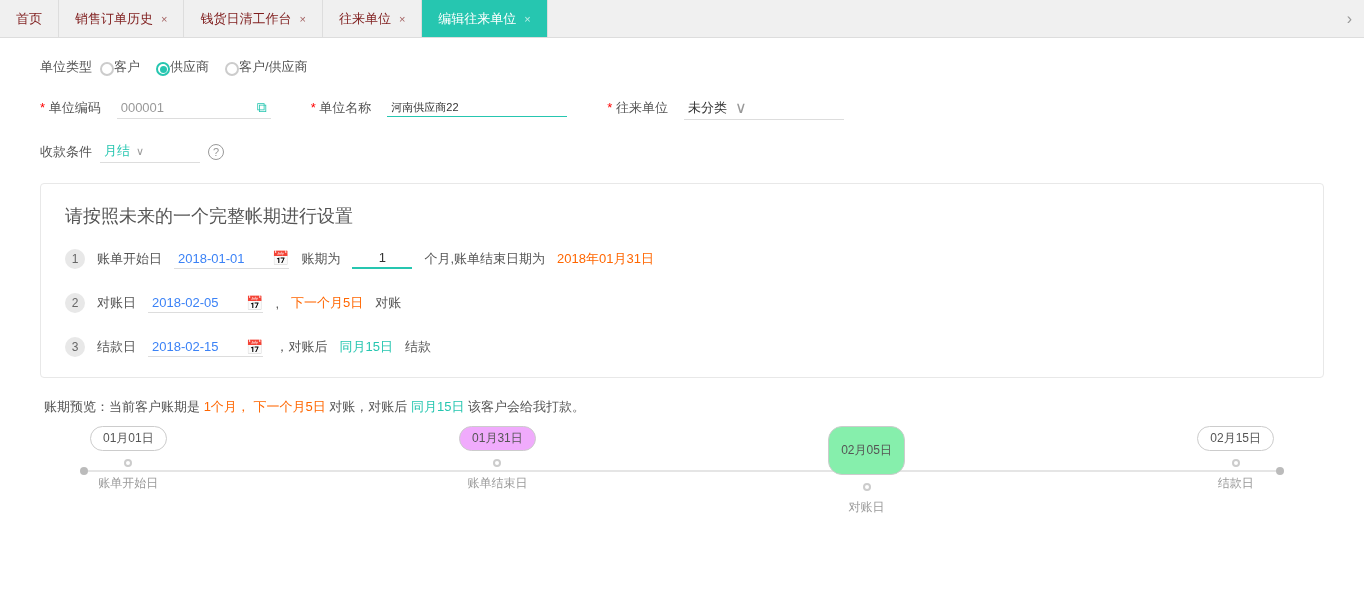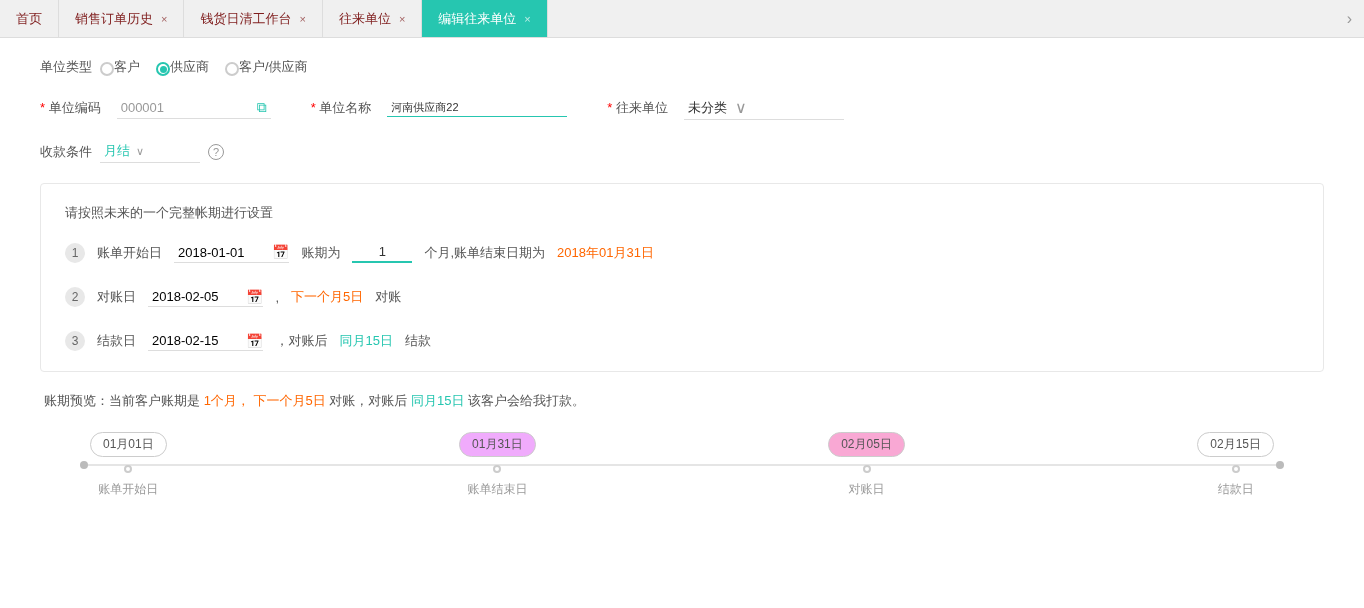--- a/index.html
+++ b/index.html
@@ -165,21 +165,21 @@
     }
 
     
     .period-box {
       border: 1px solid #e8e8e8;
       border-radius: 4px;
       padding: 20px 24px;
       margin-bottom: 20px;
     }
     .period-box-title {
-      font-size: 13px;
+      font-size: 18px;
       color: #555;
       margin-bottom: 20px;
     }
 
     .period-row {
       display: flex;
       align-items: center;
       margin-bottom: 24px;
       gap: 12px;
     }
@@ -202,21 +202,21 @@
     }
     .date-input-wrap {
       display: flex;
       align-items: center;
       border-bottom: 1px solid #ddd;
     }
     .date-input-wrap input {
       border: none;
       outline: none;
       font-size: 13px;
-      color: #000000;
+      color: #3b82f6;
       background: transparent;
       width: 90px;
       padding: 2px 4px;
     }
     .period-desc {
       font-size: 13px;
       color: #555;
     }
     .orange-text { color: #f60; font-weight: 500; }
     .teal-text { color: #26c6b0; font-weight: 500; }
@@ -397,21 +397,21 @@
           <div style="font-size:12px; color:#999;">账单开始日</div>
         </div>
 
         <div class="timeline-item">
           <div style="background:#f0abfc; border:1px solid #ccc; border-radius:14px; padding:3px 12px; font-size:12px; color:#555;">01月31日</div>
           <div style="width:8px; height:8px; border-radius:50%; border:2px solid #ccc; background:#fff; margin:2px 0;"></div>
           <div style="font-size:12px; color:#999;">账单结束日</div>
         </div>
 
         <div class="timeline-item">
-          <div style="background:#f9a8d4; border:1px solid #ccc; border-radius:14px; padding:3px 12px; font-size:12px; color:#555;">02月05日</div>
+          <div style="background:#86efac; border:1px solid #ccc; border-radius:14px; padding:15px 12px; font-size:12px; color:#555;">02月05日</div>
           <div style="width:8px; height:8px; border-radius:50%; border:2px solid #ccc; background:#fff; margin:2px 0;"></div>
           <div style="font-size:12px; color:#999;">对账日</div>
         </div>
 
         <div class="timeline-item">
           <div style="background:#fff; border:1px solid #ccc; border-radius:14px; padding:3px 12px; font-size:12px; color:#555;">02月15日</div>
           <div style="width:8px; height:8px; border-radius:50%; border:2px solid #ccc; background:#fff; margin:2px 0;"></div>
           <div style="font-size:12px; color:#999;">结款日</div>
         </div>
 

